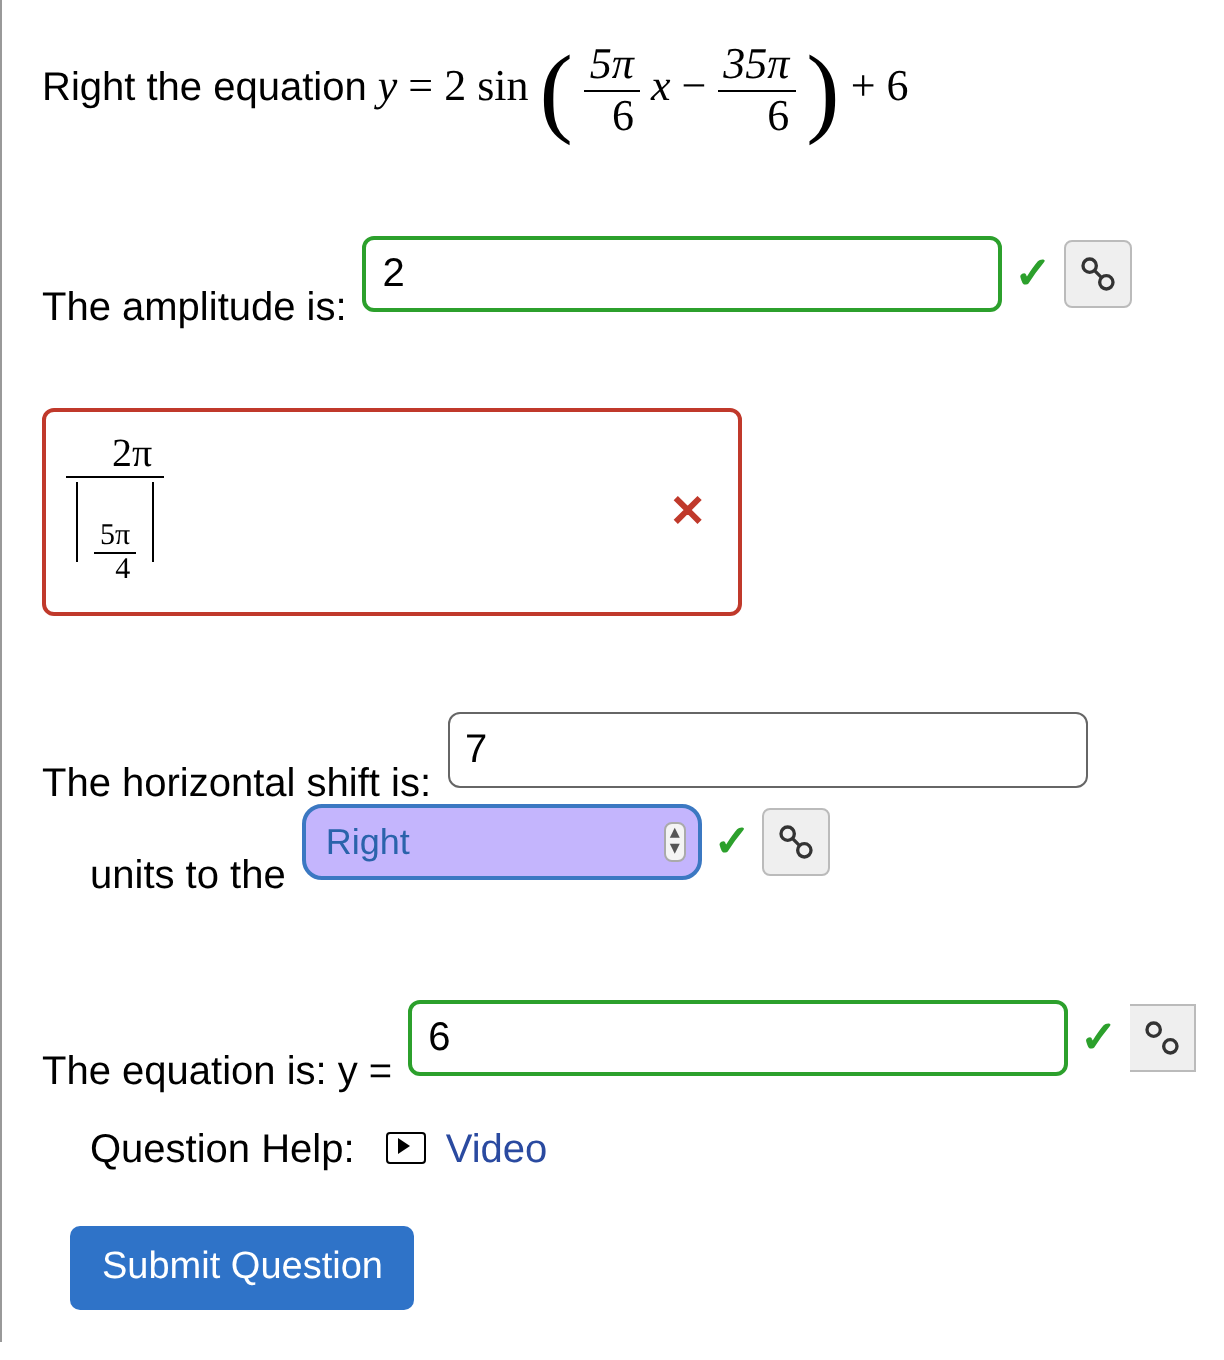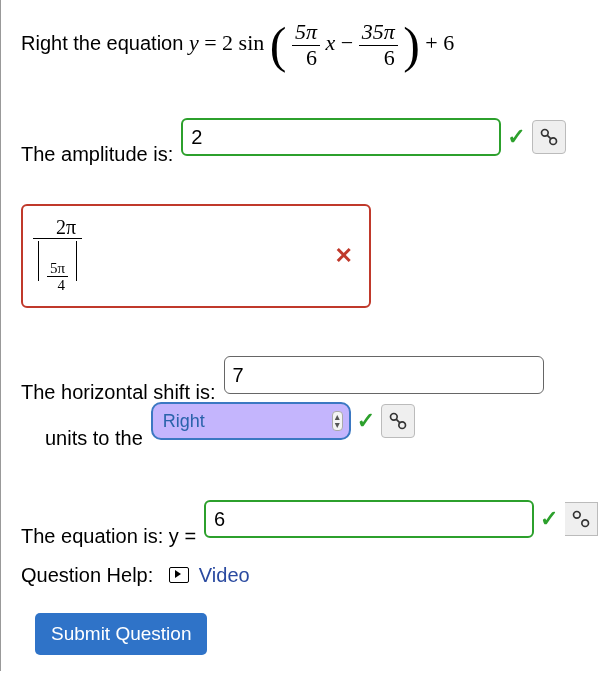--- a/index.html
+++ b/index.html
@@ -101,21 +101,21 @@
       width: 180px;
       justify-content: space-between;
       cursor: pointer;
       background: #c4b5fd;
     }
     .stepper {
       display:inline-flex; flex-direction:column; font-size:10px; color:#555; line-height:8px;
       border:1px solid #aaa; border-radius:4px; padding:1px 2px; background:#f4f4f4;
     }
 
-    .help { margin-top: -10px; margin-bottom: 26px; font-size: 20px; }
+    .help { margin-top: -10px; margin-bottom: 26px; font-size: 20px; margin-left: 24px; }
     .help a { color: #2a4aa0; text-decoration: none; margin-left: 6px; }
     .play { display:inline-block; width:18px; height:14px; border:1.5px solid #000; border-radius:2px; position:relative; vertical-align:middle; margin:0 4px 3px 10px; }
     .play::after { content:""; position:absolute; left:5px; top:2px; border-left:6px solid #000; border-top:4px solid transparent; border-bottom:4px solid transparent; }
 
     .submit {
       display:inline-block;
       background:#2f73c8;
       color:#fff;
       border:none;
       border-radius:5px;

